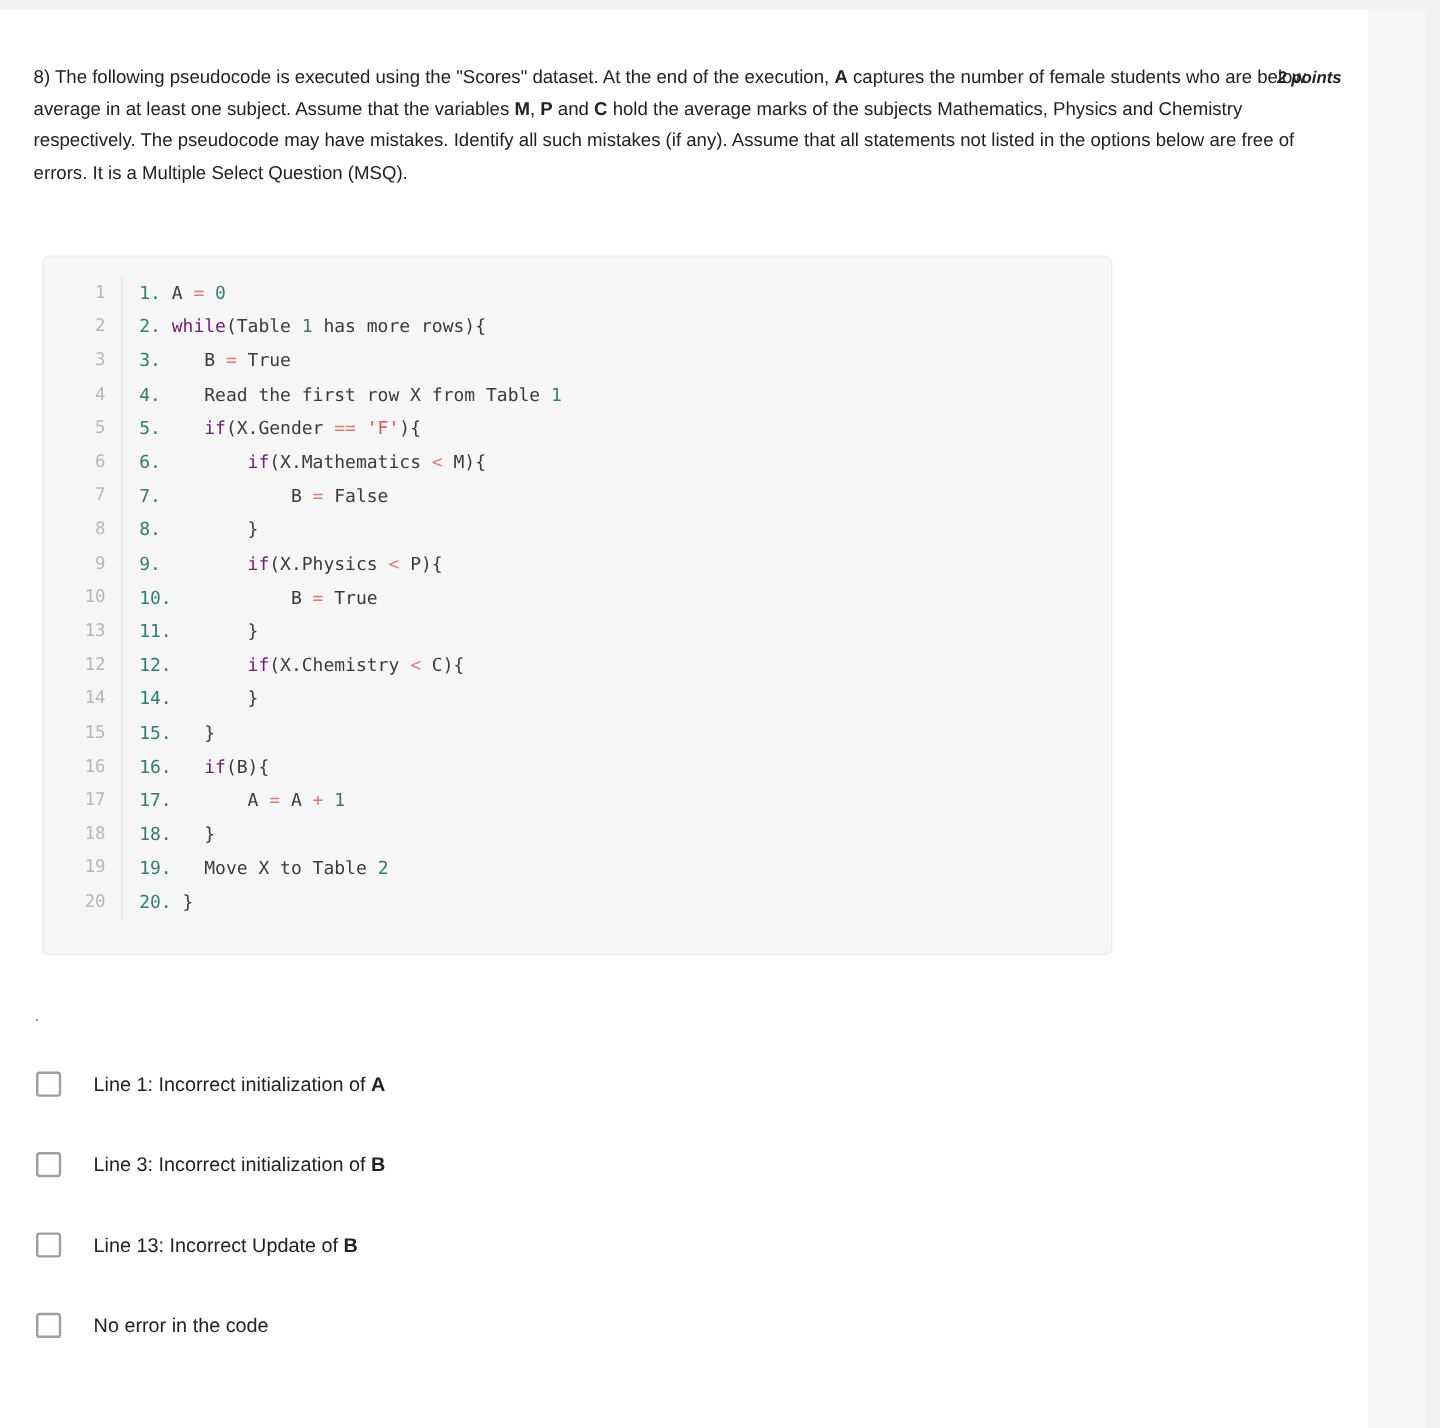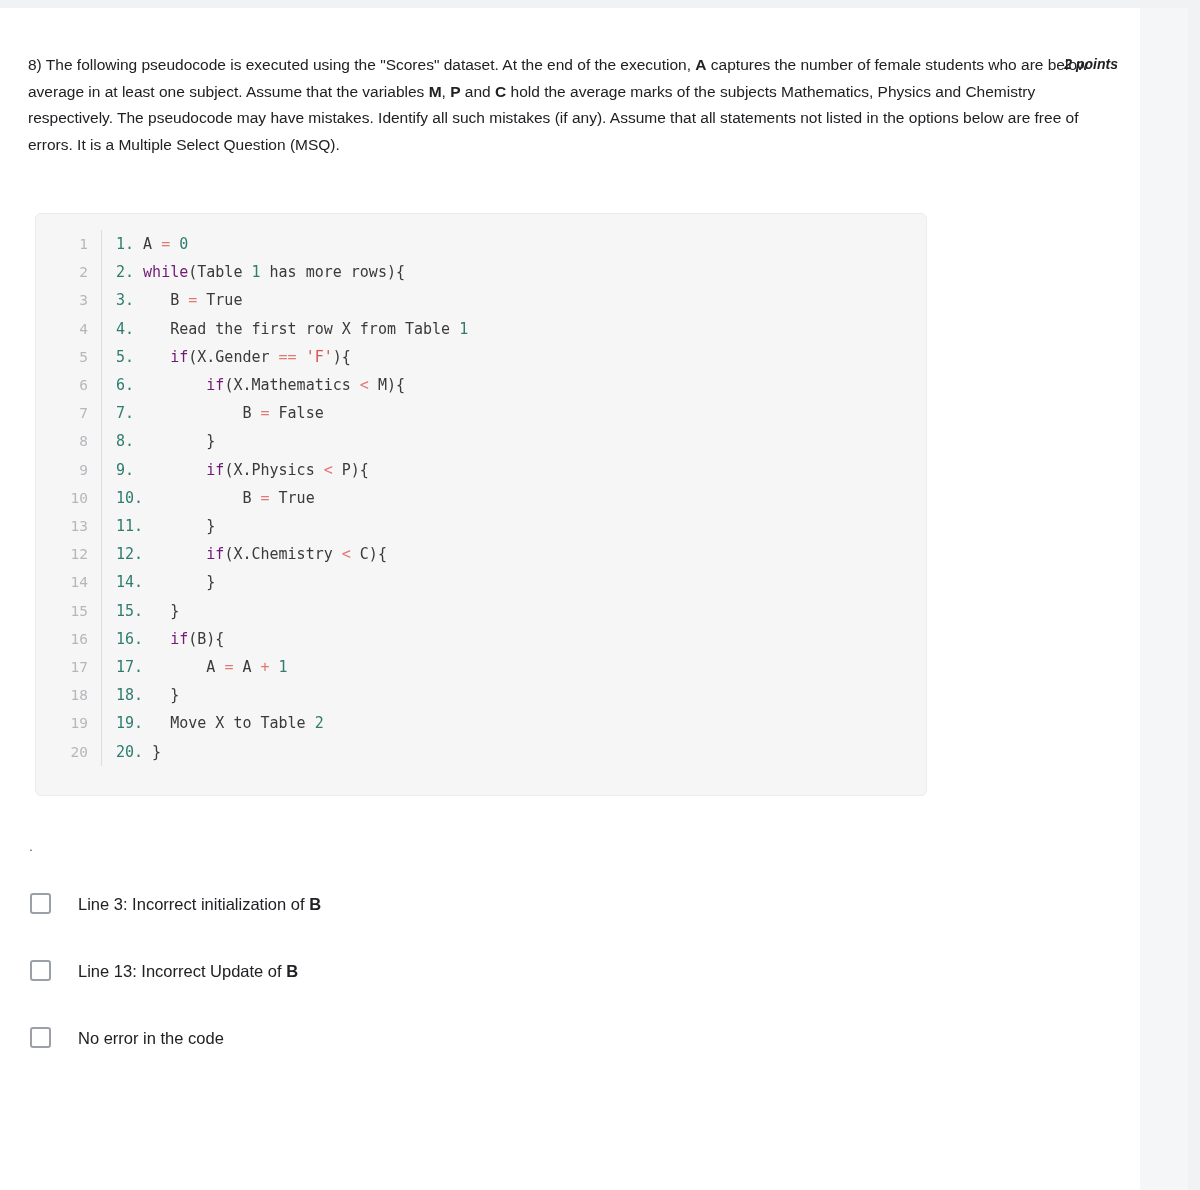--- a/index.html
+++ b/index.html
@@ -247,20 +247,24 @@
           </tr>
         </tbody>
     </table>
   </div>
 
   <div class="stray-dot">.</div>
 
   <div class="options">
       <div class="option-row">
         <div class="cbox"></div>
+        <div class="option-label"><span>Line 1: Incorrect initialization of </span><b>A</b></div>
+      </div>
+      <div class="option-row">
+        <div class="cbox"></div>
         <div class="option-label"><span>Line 3: Incorrect initialization of </span><b>B</b></div>
       </div>
       <div class="option-row">
         <div class="cbox"></div>
         <div class="option-label"><span>Line 13: Incorrect Update of </span><b>B</b></div>
       </div>
       <div class="option-row">
         <div class="cbox"></div>
         <div class="option-label"><span>No error in the code</span></div>
       </div>

